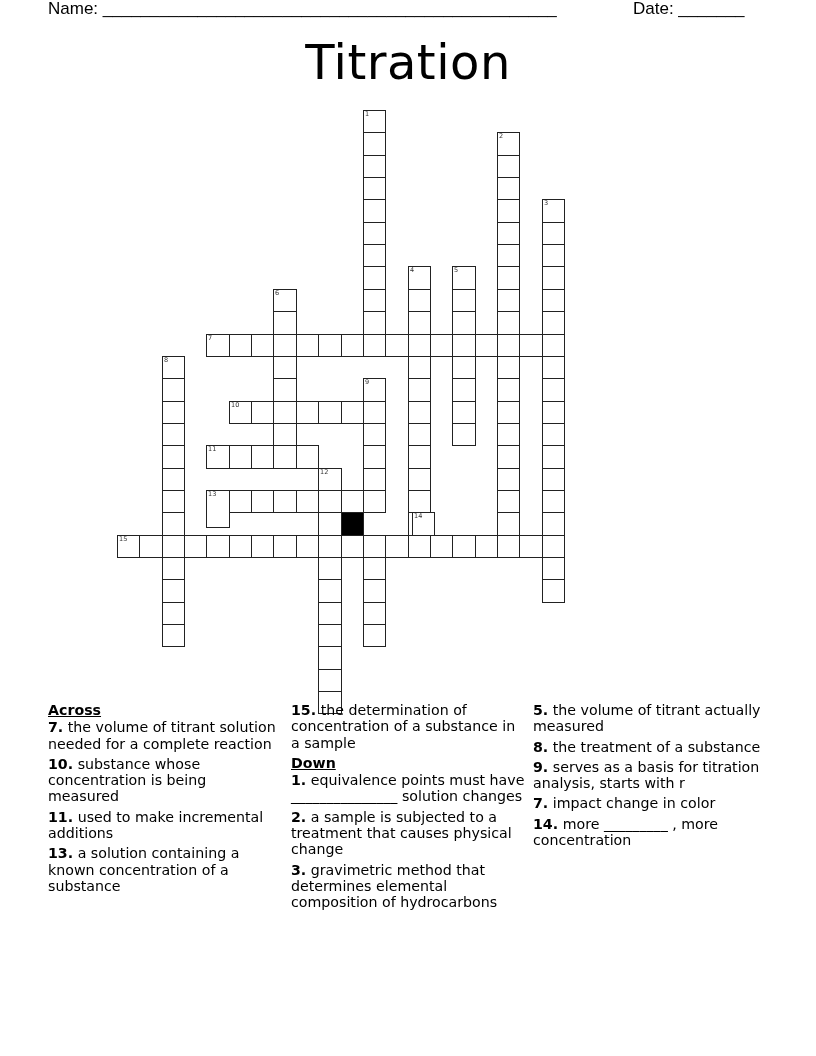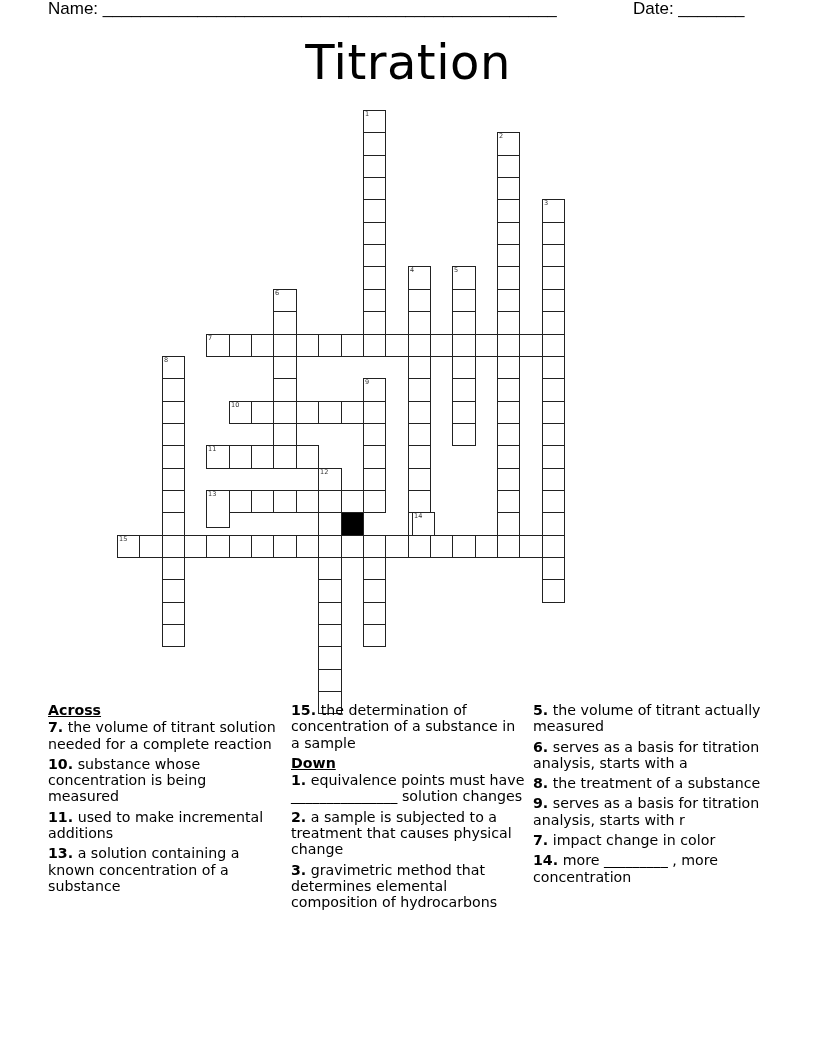--- a/index.html
+++ b/index.html
@@ -227,18 +227,17 @@
 <div class="clues col2">
   <div class="clue"><b>15.</b><span> the determination of concentration of a substance in a sample</span></div>
   <div class="head">Down</div>
   <div class="clue"><b>1.</b><span> equivalence points must have _______________ solution changes</span></div>
   <div class="clue"><b>2.</b><span> a sample is subjected to a treatment that causes physical change</span></div>
   <div class="clue"><b>3.</b><span> gravimetric method that determines elemental composition of hydrocarbons</span></div>
 </div>
 
 <div class="clues col3">
   <div class="clue"><b>5.</b><span> the volume of titrant actually measured</span></div>
-  <div class="clue"><b>6.</b><span> serves as a basis for titration analysis, starts with a</span></div>
   <div class="clue"><b>8.</b><span> the treatment of a substance</span></div>
   <div class="clue"><b>9.</b><span> serves as a basis for titration analysis, starts with r</span></div>
   <div class="clue"><b>7.</b><span> impact change in color</span></div>
   <div class="clue"><b>14.</b><span> more _________ , more concentration</span></div>
 </div>
 
 </body></html>

